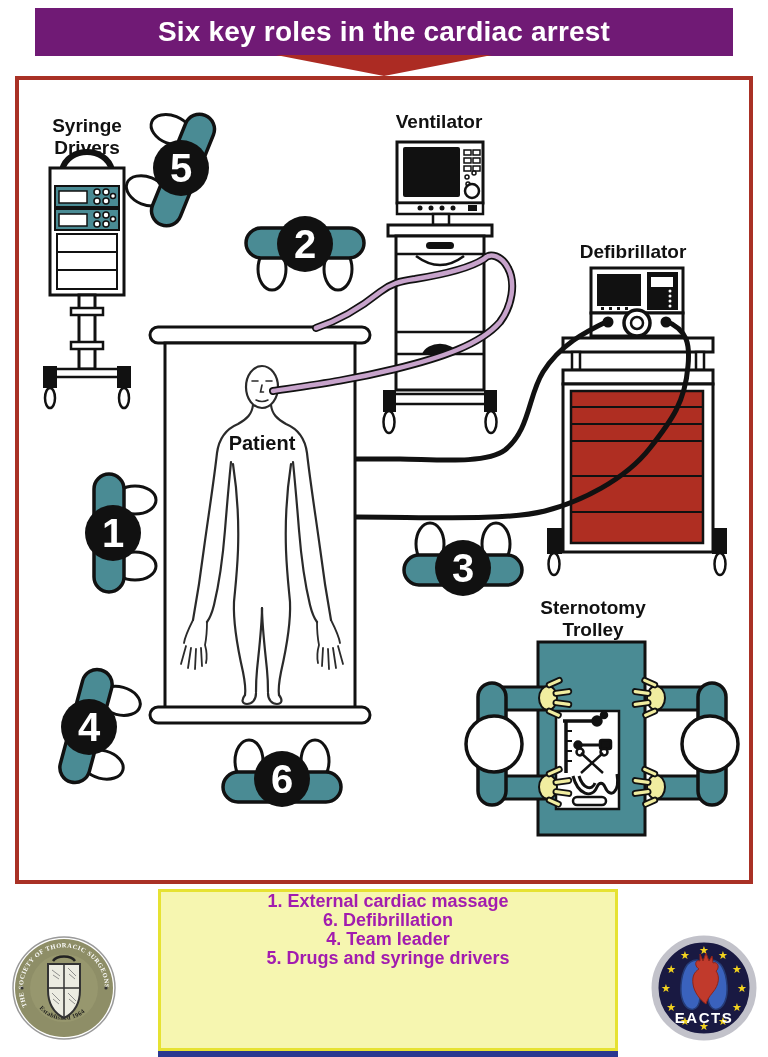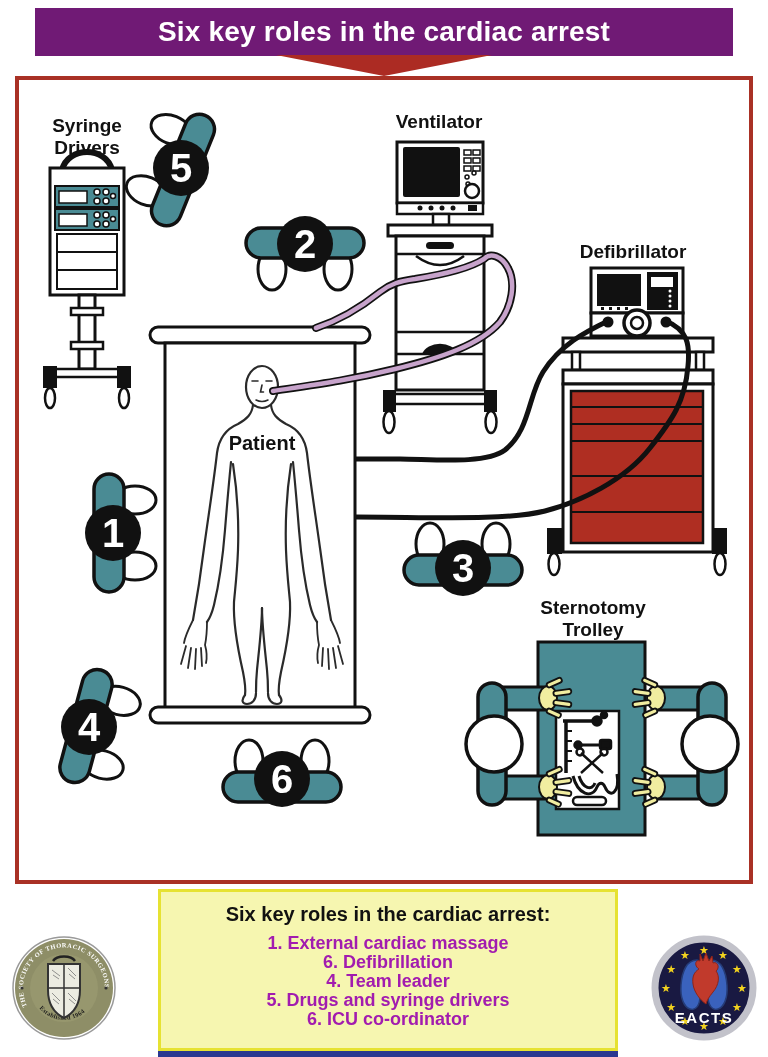--- a/index.html
+++ b/index.html
@@ -372,21 +372,19 @@
     <g>
       <path d="M697,960 C687,960 682,971 681,985 C680,998 684,1007 690,1009 C696,1011 700,1005 700,996 L700,967 C700,962 699,960 697,960 Z" fill="#3E6BCB" stroke="#27407E" stroke-width="1.5" opacity="0.9"></path>
       <path d="M711,960 C721,960 726,971 727,985 C728,998 724,1007 718,1009 C712,1011 708,1005 708,996 L708,967 C708,962 709,960 711,960 Z" fill="#3E6BCB" stroke="#27407E" stroke-width="1.5" opacity="0.9"></path>
     </g>
     <path d="M699,969 C694,966 695,959 700,961 L700,954 L703,961 L706,953 L709,961 L712,956 L713,963 C718,961 720,968 716,971 C720,976 719,985 713,992 C709,997 707,1000 706,1004 C700,1000 694,992 693,984 C692,977 694,972 699,969 Z" fill="#C13A2C" stroke="#8E2418" stroke-width="1"></path>
     <text class="eacts-txt" x="704" y="1023">EACTS</text>
   </g>
 </svg>
 
 <div class="legend">
-  <div class="legend-title">Six key roles in the cardiac arrest:</div>
   <div class="legend-item">1. External cardiac massage</div>
   <div class="legend-item">6. Defibrillation</div>
   <div class="legend-item">4. Team leader</div>
   <div class="legend-item">5. Drugs and syringe drivers</div>
-  <div class="legend-item">6. ICU co-ordinator</div>
 </div>
 
 <div class="navy-strip"></div>
 
 </body></html>

